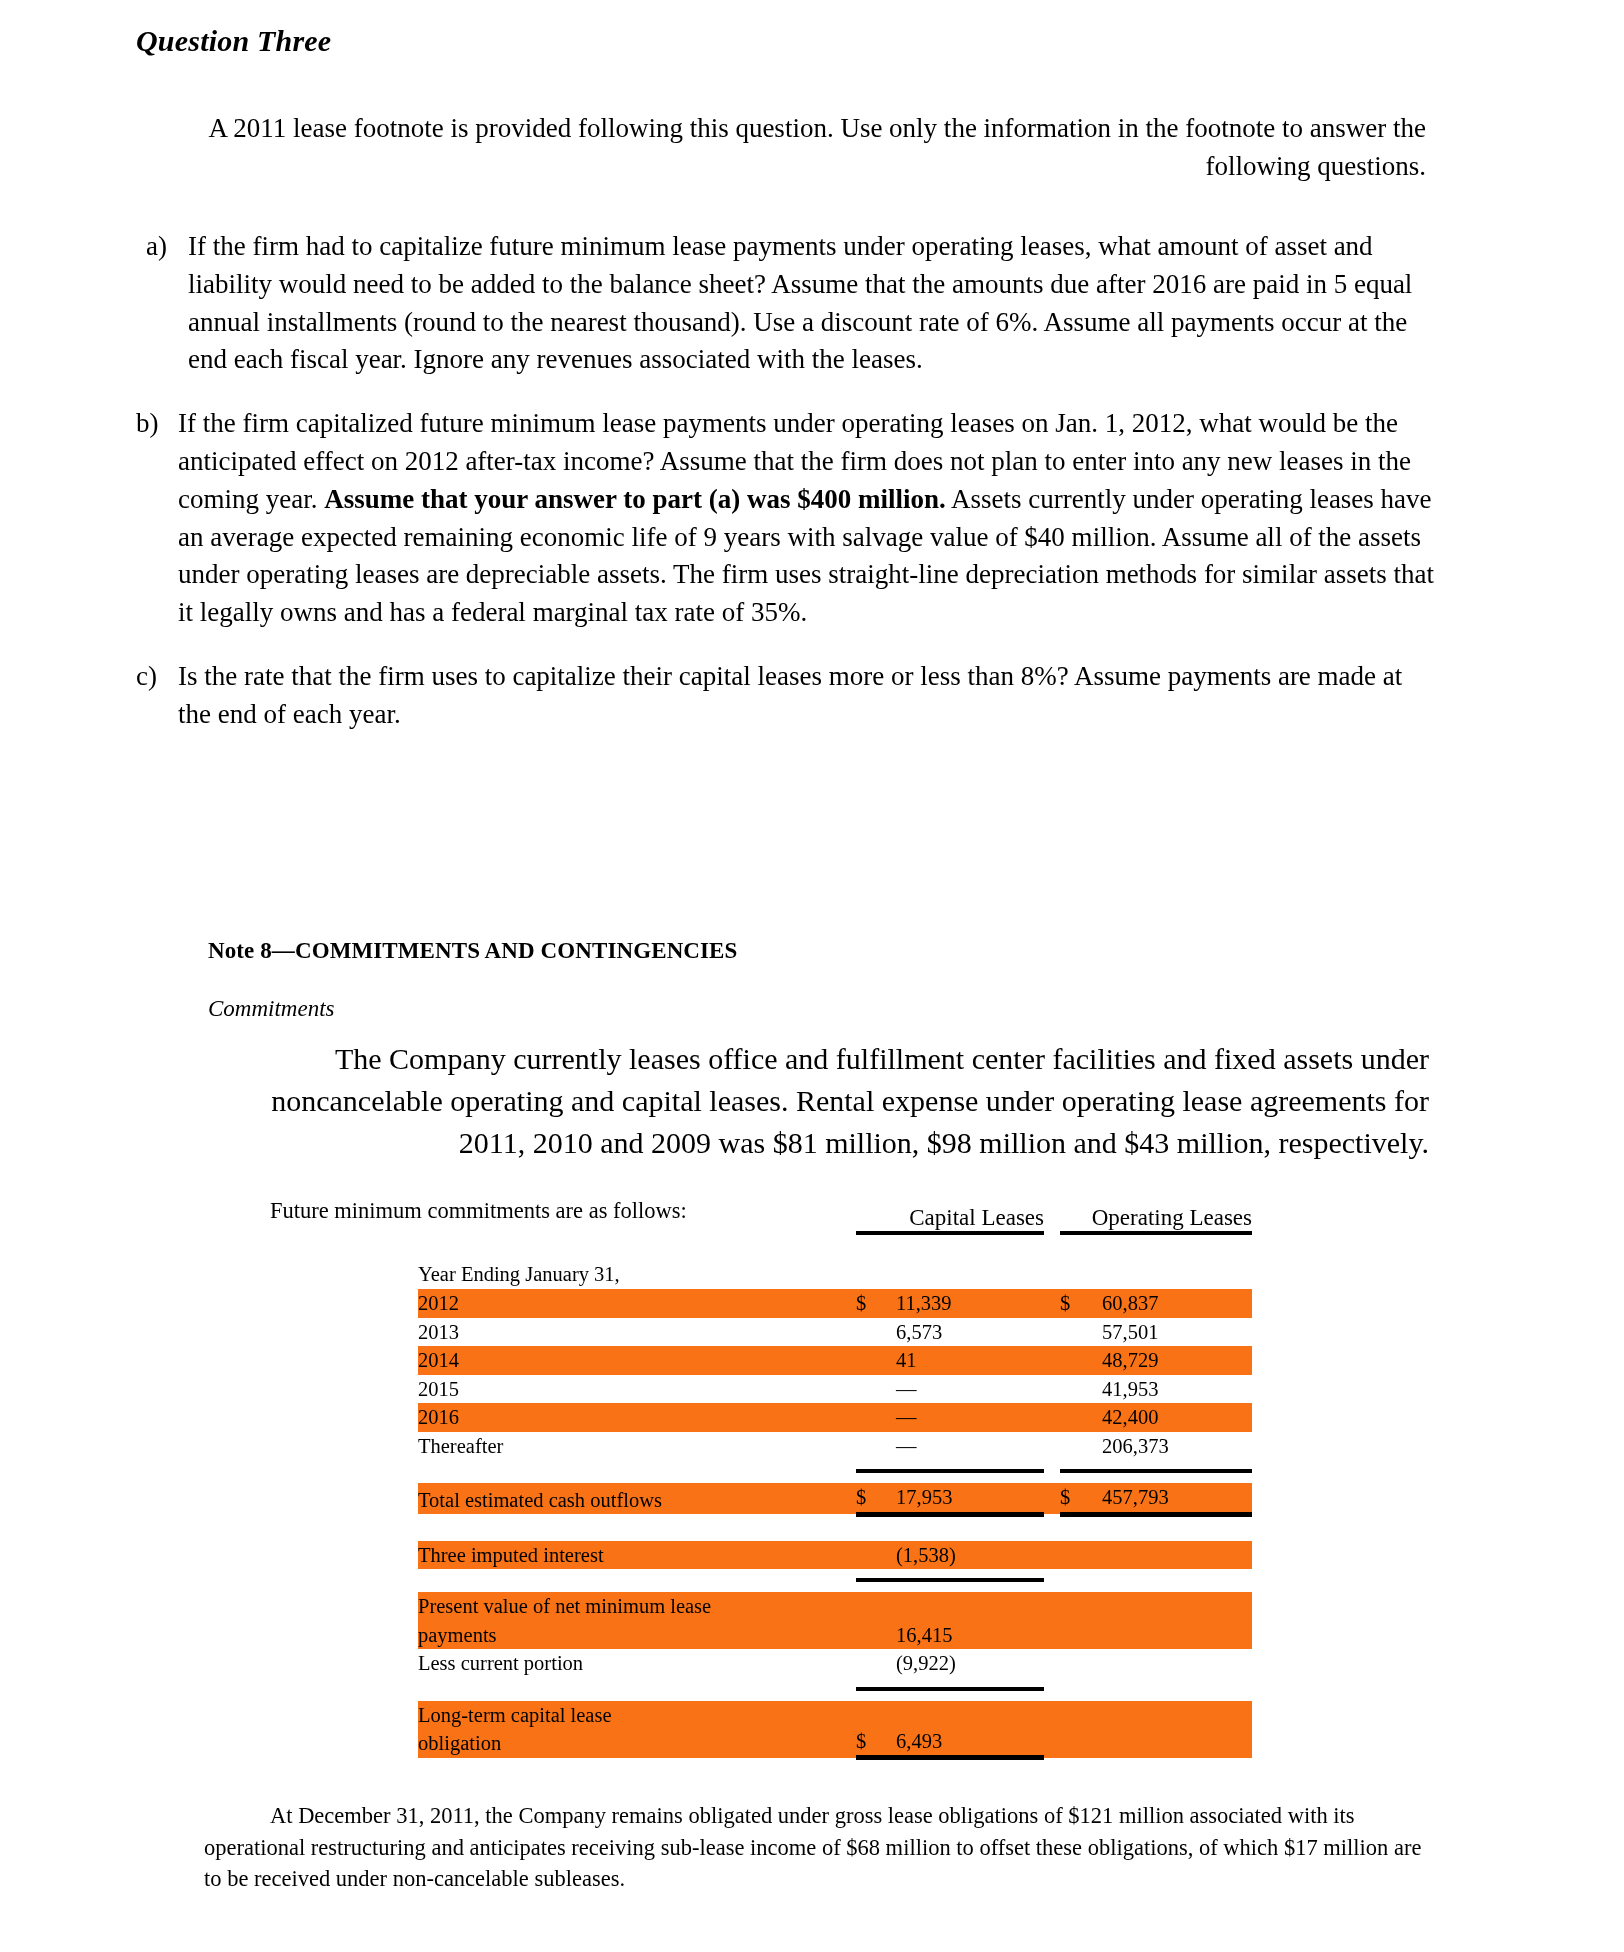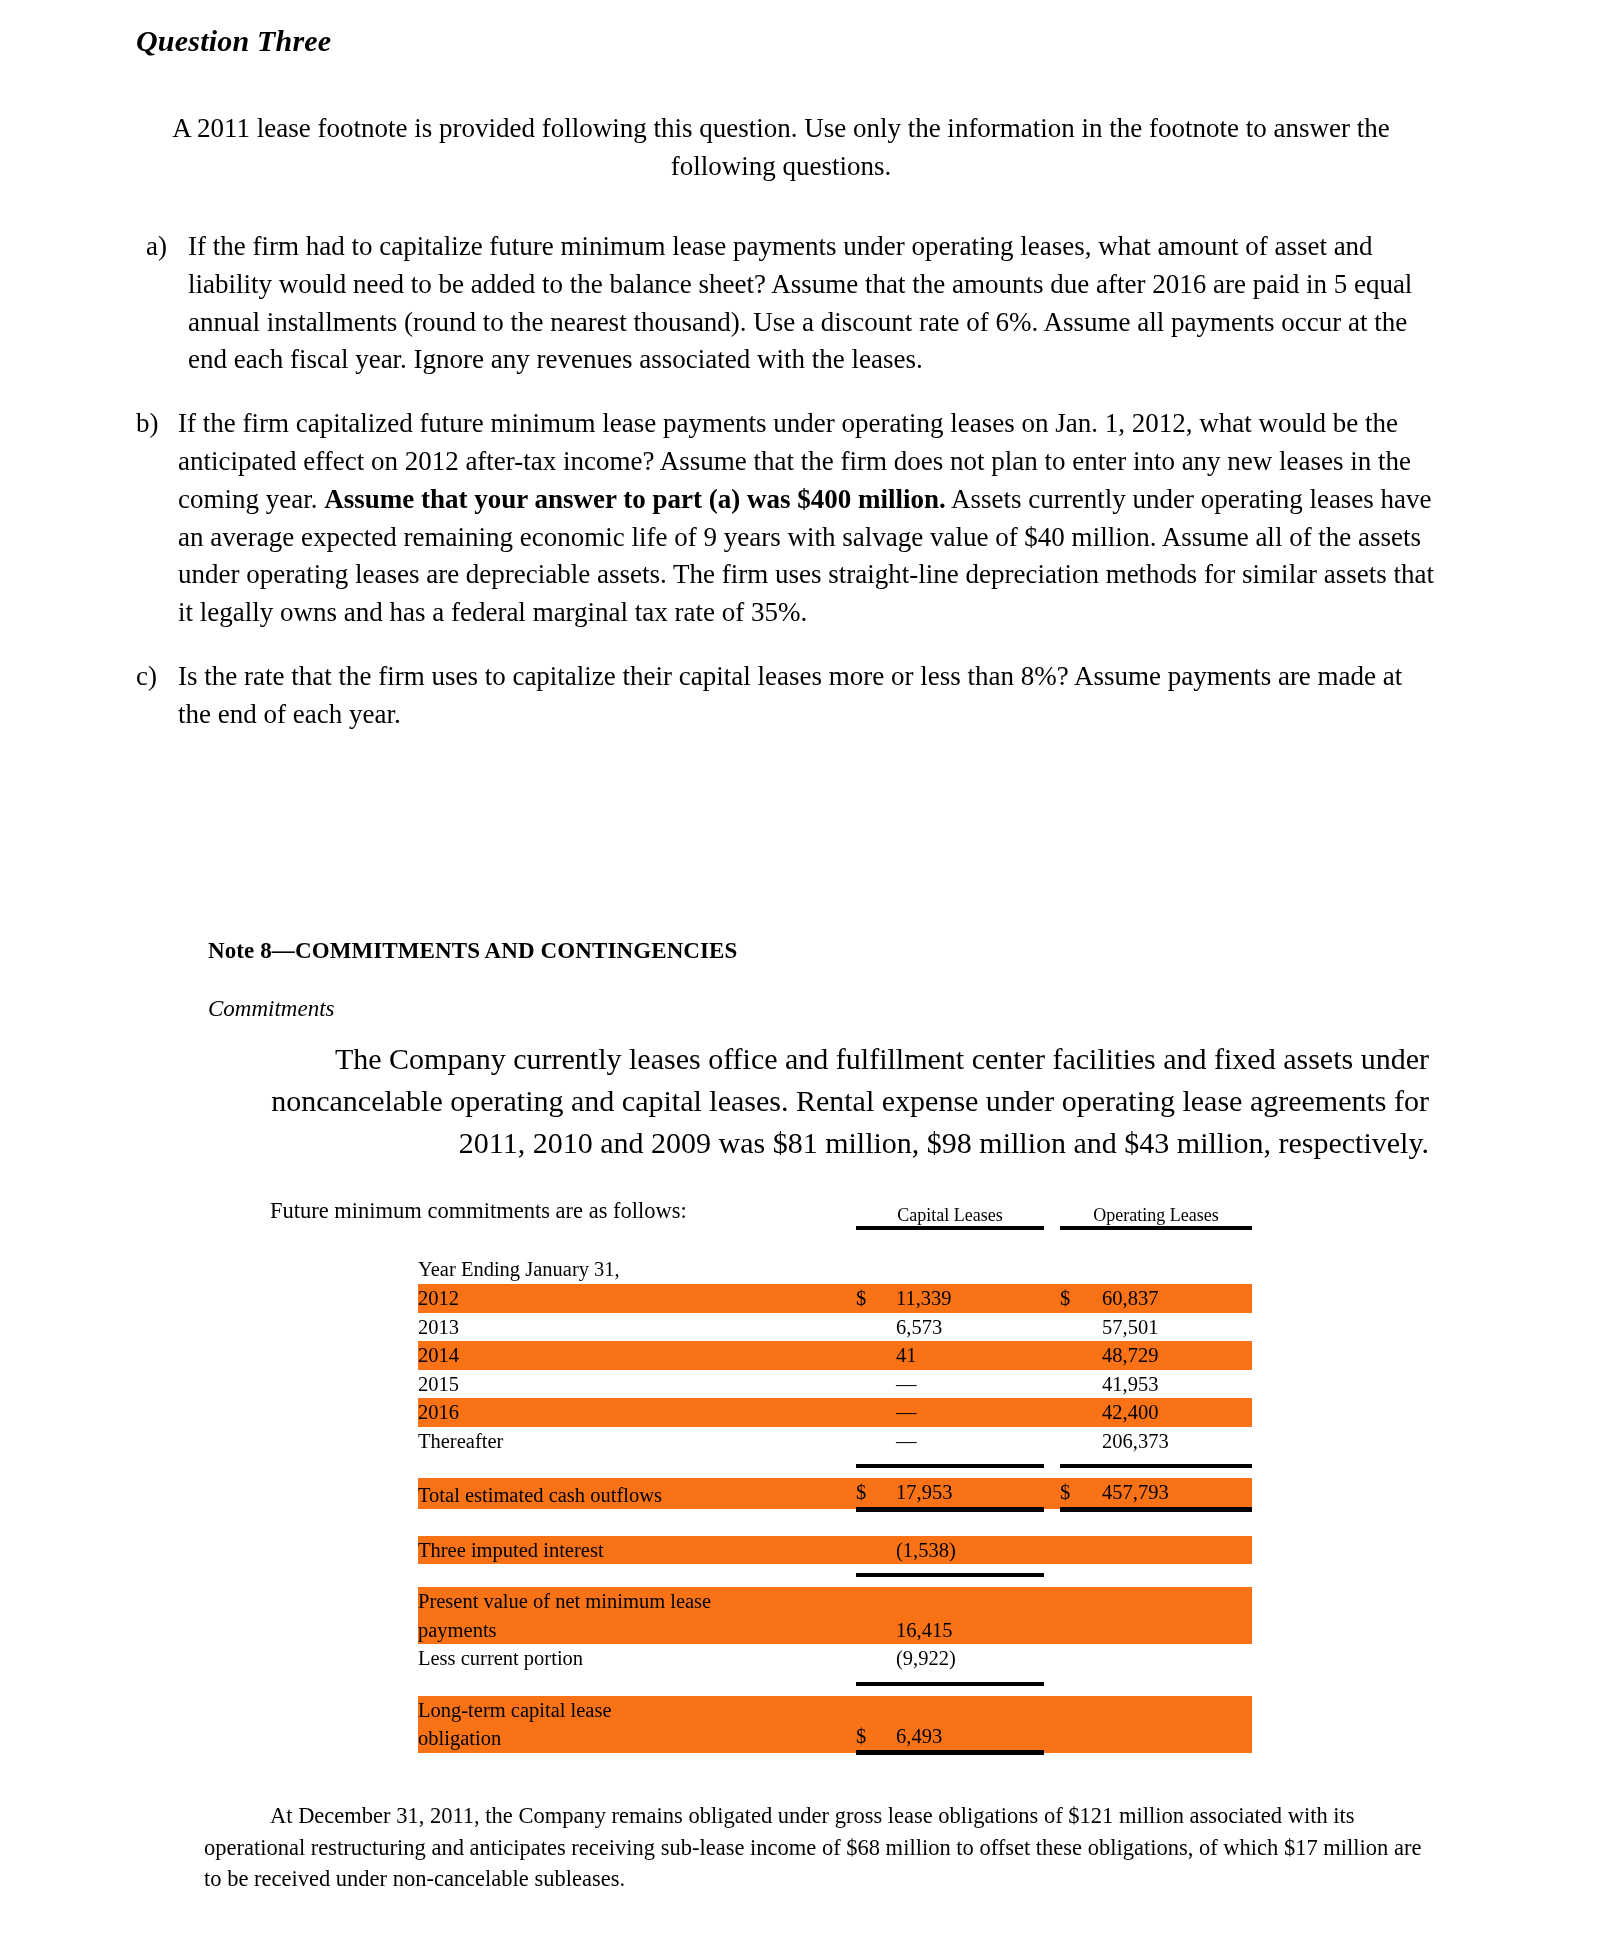--- a/index.html
+++ b/index.html
@@ -33,21 +33,21 @@
     font-style: italic;
     letter-spacing: 0.2px;
   }
   .q-intro {
     position: absolute;
     left: 136px;
     top: 110px;
     width: 1290px;
     font-size: 27px;
     line-height: 1.40;
-    text-align: center;
+    text-align: right;
   }
   .q-list {
     position: absolute;
     left: 136px;
     top: 228px;
     width: 1300px;
     font-size: 27px;
     line-height: 1.40;
   }
   .q-item {
@@ -127,22 +127,22 @@
   .c-cur1   { width: 40px; text-align: left; }
   .c-num1   { width: 148px; text-align: right; padding-right: 4px; }
   .c-gap2   { width: 16px; }
   .c-cur2   { width: 42px; text-align: left; }
   .c-num2   { width: 150px; text-align: right; padding-right: 4px; }
 
   tr.shaded td { background: #f97316; }
 
   .hdr-row th {
     font-weight: bold;
-    font-size: 18px;
-    text-align: center;
+    font-size: 23px;
+    text-align: right;
     padding-bottom: 6px;
   }
   .hdr-rule-row td { height: 10px; }
   .rule-thick {
     border-top: 4px solid #000;
   }
   .rule-total {
     border-top: 5px solid #000;
   }
   .data-row td { height: 28.5px; line-height: 28.5px; }

